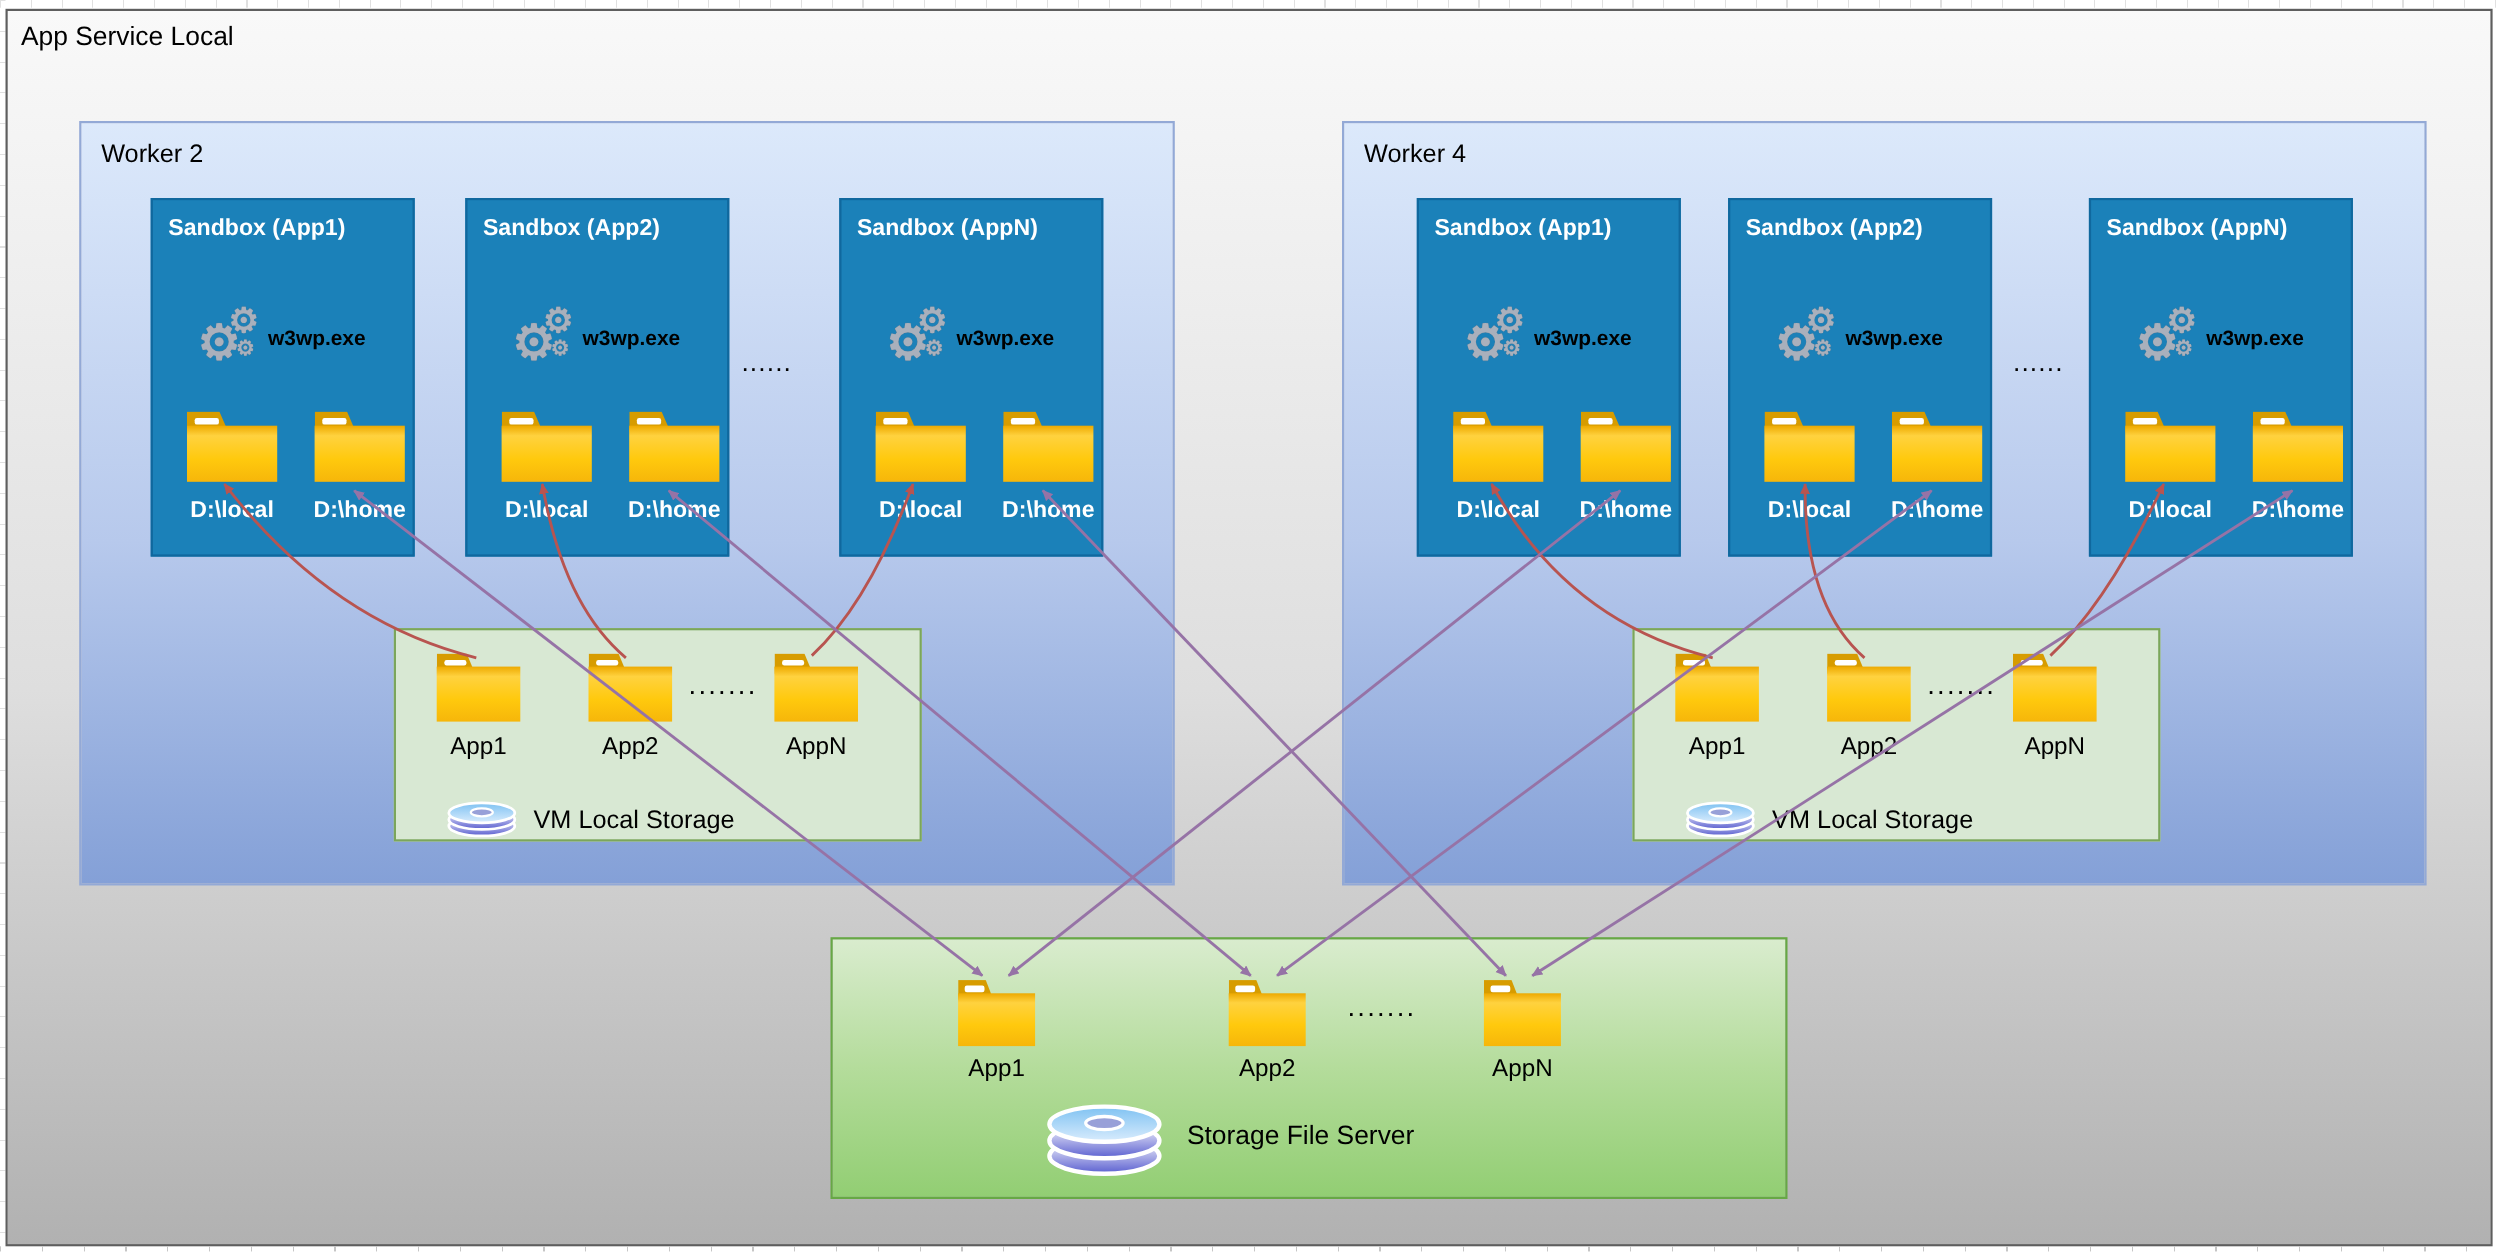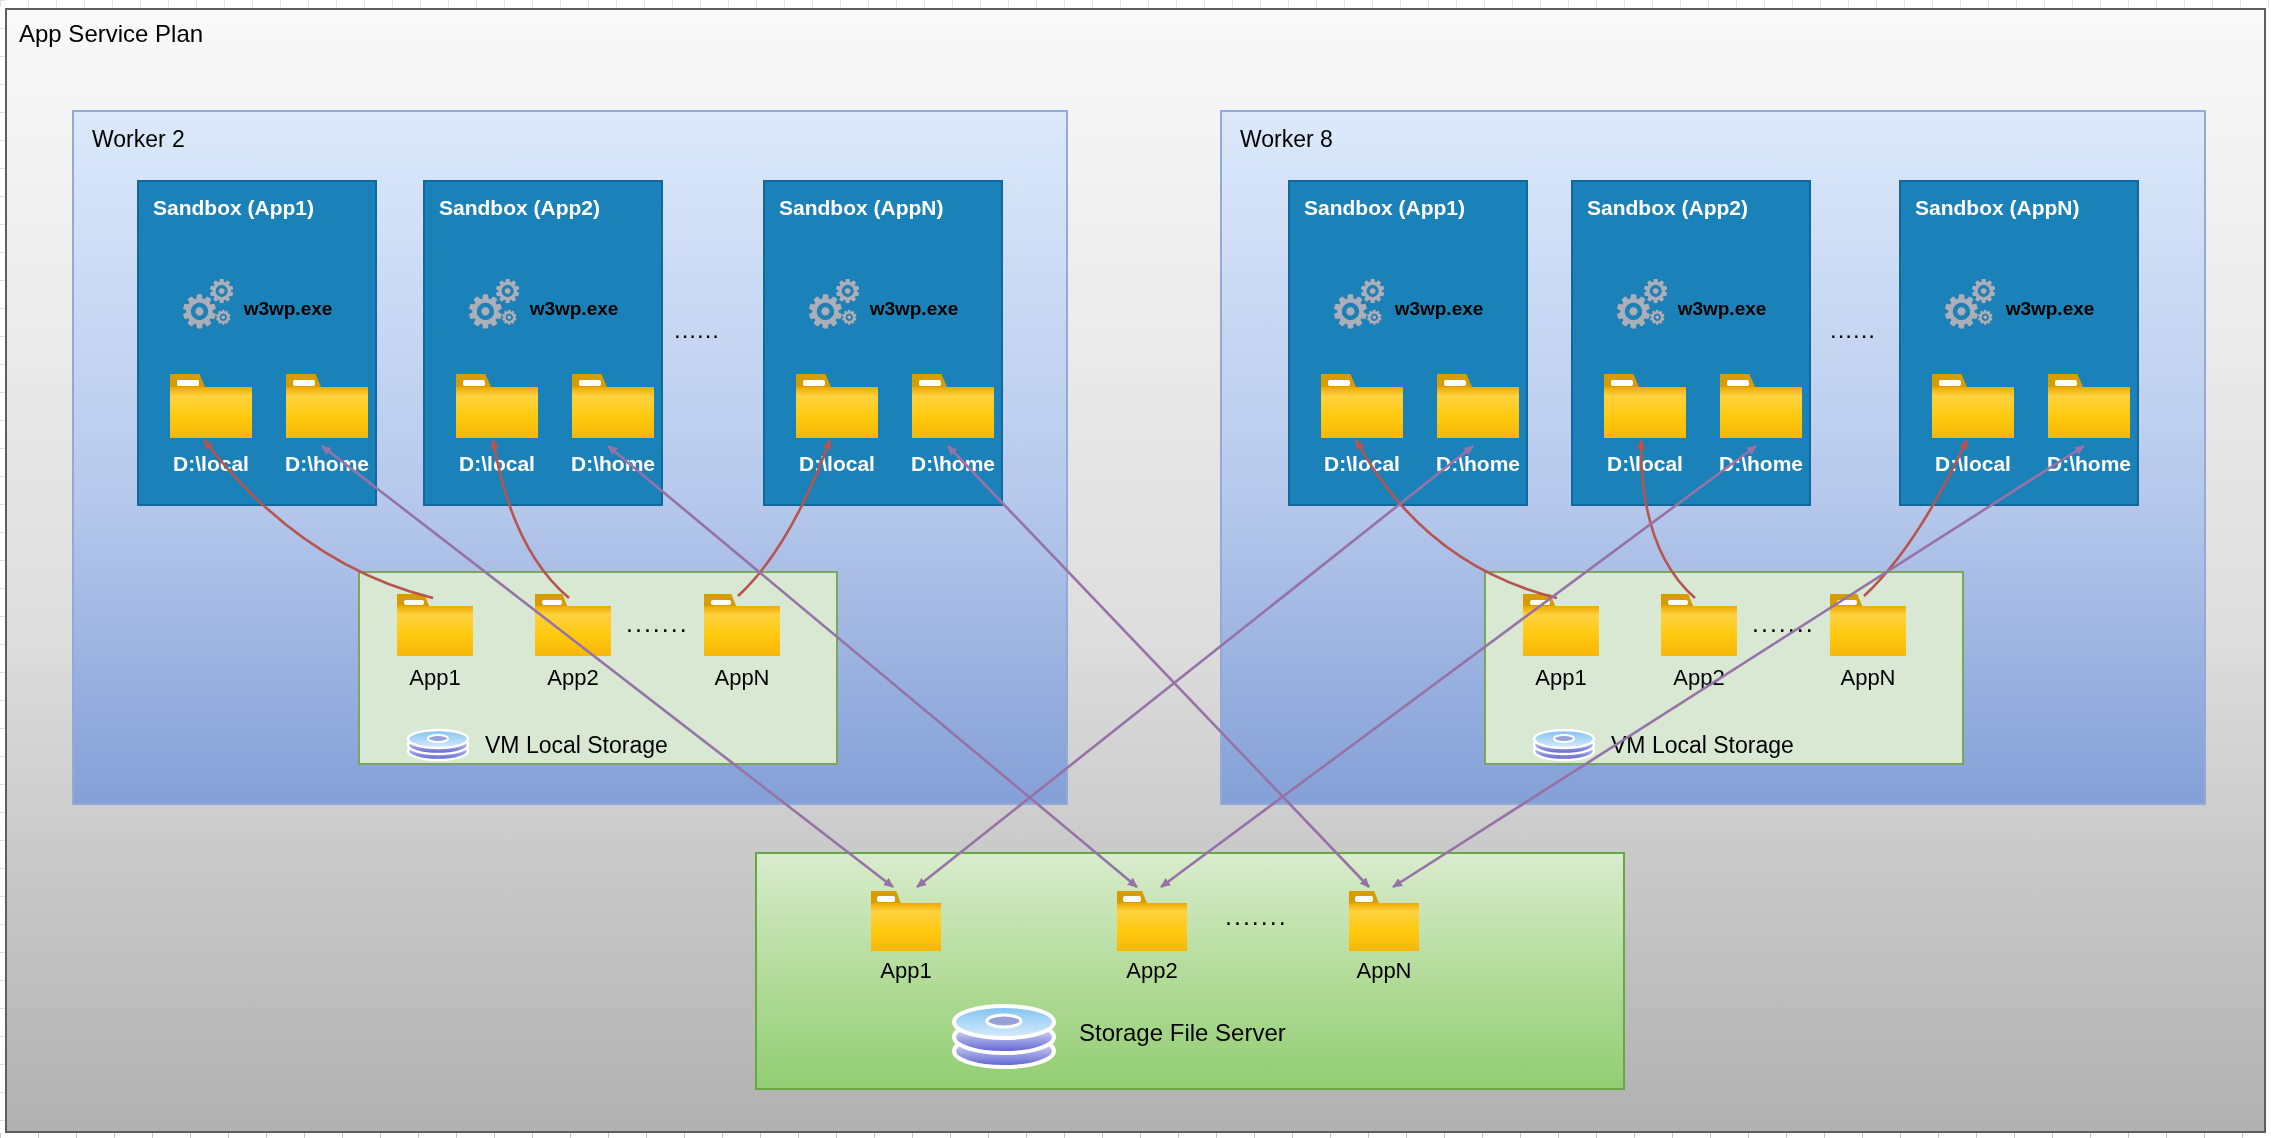--- a/index.html
+++ b/index.html
@@ -86,21 +86,21 @@
   .arrows path.purple{stroke:#9673A6;stroke-width:2.6;fill:none;}
 </style>
 </head>
 <body>
 
 <div class="canvas">
   <div class="tick-top"></div>
   <div class="tick-left"></div>
 
   <div class="plan">
-    <div class="plan-title">App Service Plan</div>
+    <div class="plan-title">App Service Local</div>
   </div>
 
   <div class="worker" id="w1">
     <div class="worker-label">Worker 2</div>
 
     <div class="sandbox sb1">
       <div class="sb-title">Sandbox (App1)</div>
       <div class="proc">
         <div class="gears">
             <span class="g1">⚙</span>
@@ -209,21 +209,21 @@
           <ellipse cx="33" cy="17" rx="30" ry="9" fill="url(#band1)" stroke="#fff" stroke-width="2.5"></ellipse>
           <ellipse cx="33" cy="11" rx="30" ry="9" fill="url(#face1)" stroke="#fff" stroke-width="2.5"></ellipse>
           <ellipse cx="33" cy="10.5" rx="10" ry="3.6" fill="#98a0d8" stroke="#fff" stroke-width="2"></ellipse>
         </svg>
         <div class="vm-cap">VM Local Storage</div>
       </div>
     </div>
   </div>
 
   <div class="worker" id="w2">
-    <div class="worker-label">Worker 8</div>
+    <div class="worker-label">Worker 4</div>
 
     <div class="sandbox sb1">
       <div class="sb-title">Sandbox (App1)</div>
       <div class="proc">
         <div class="gears">
             <span class="g1">⚙</span>
             <span class="g2">⚙</span>
             <span class="g3">⚙</span>
           </div>
         <div class="proc-label">w3wp.exe</div>

